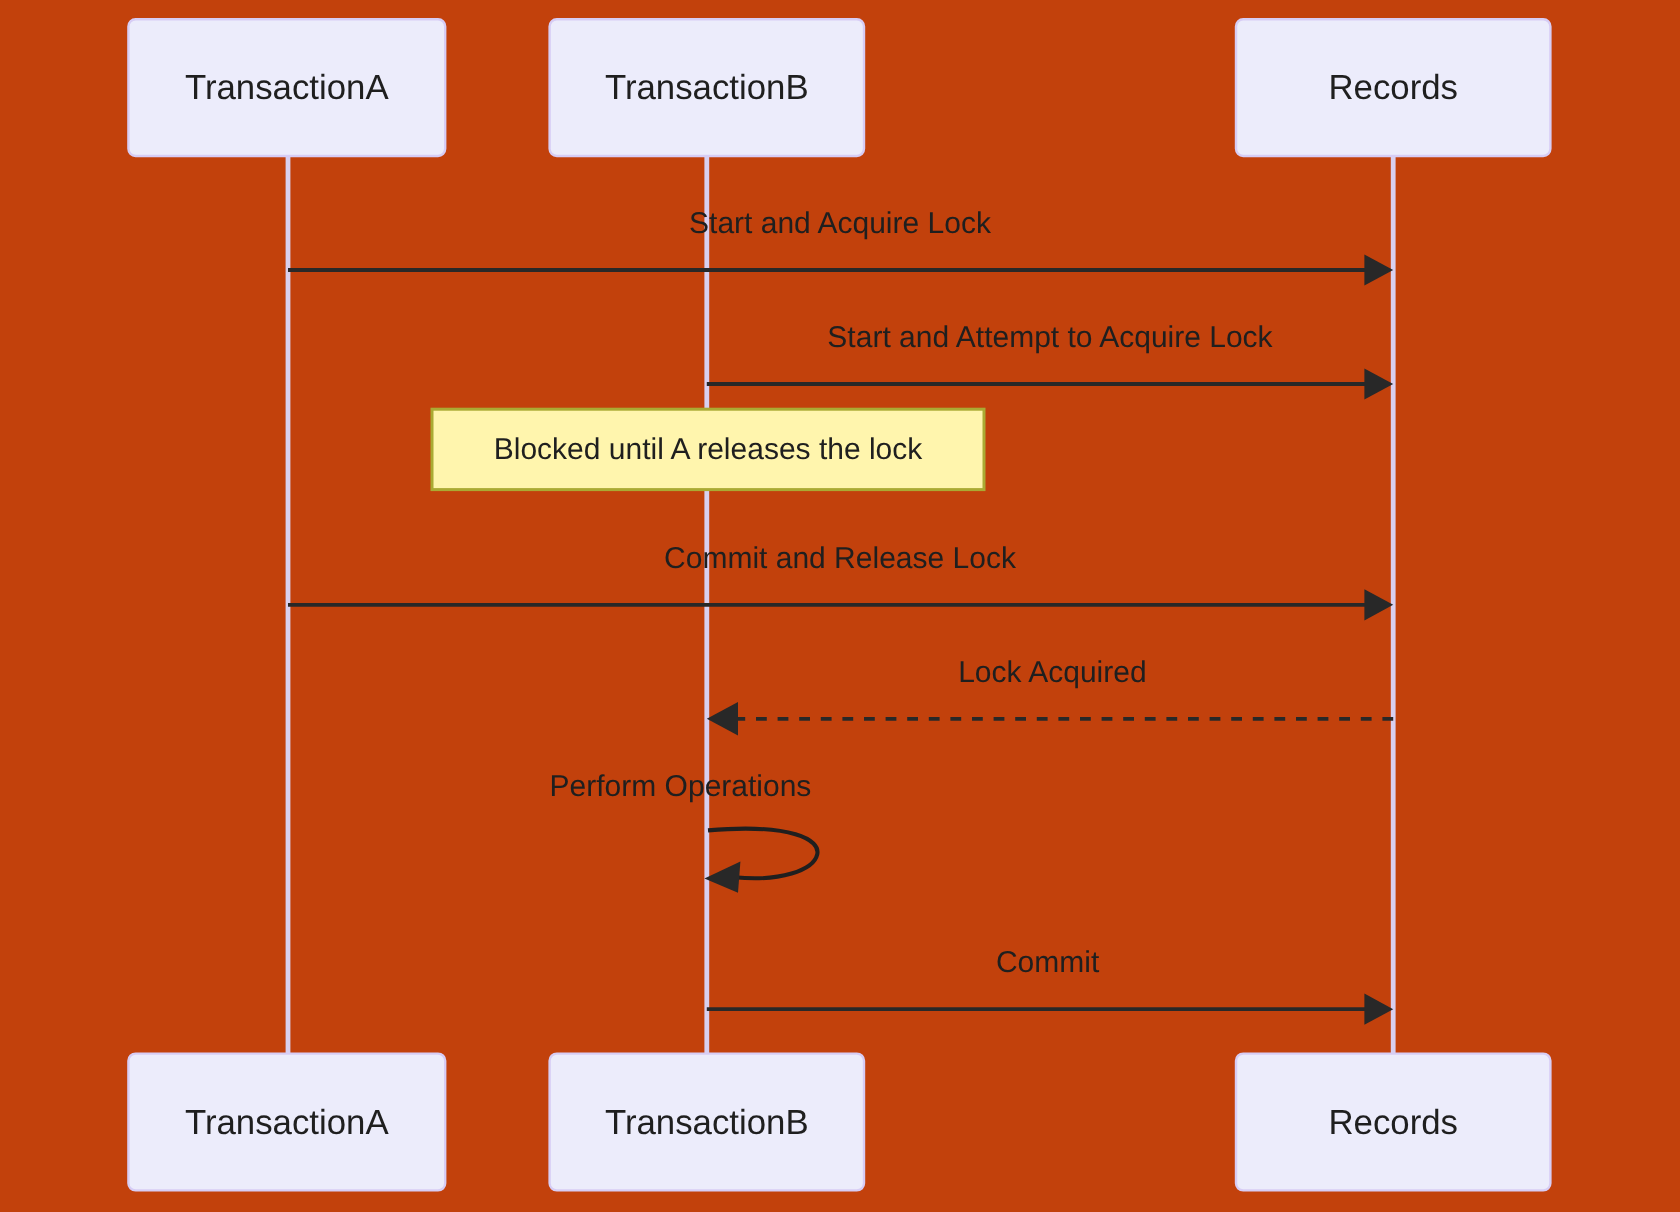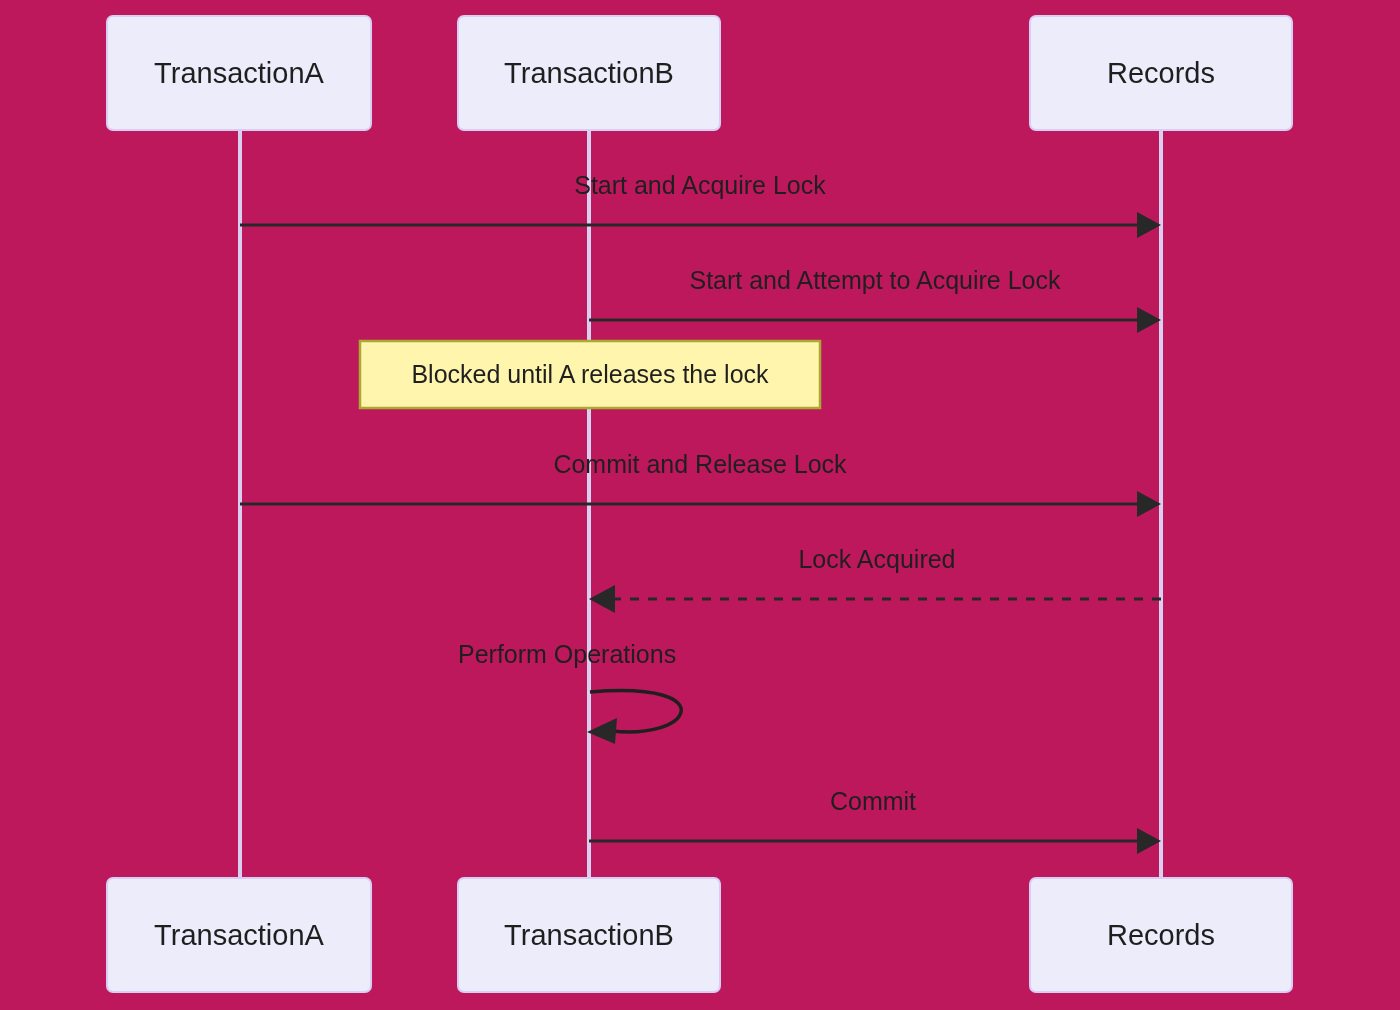--- a/index.html
+++ b/index.html
@@ -7,21 +7,21 @@
     padding: 0;
     background: #ffffff;
   }
   body {
     font-family: "Liberation Sans", sans-serif;
   }
   #diagram-root {
     position: relative;
     width: 1400px;
     height: 1010px;
-    background: #be185d;
+    background: #c2410c;
     overflow: hidden;
   }
   #seq-svg {
     position: absolute;
     left: 0;
     top: 0;
     width: 1400px;
     height: 1010px;
     display: block;
   }

